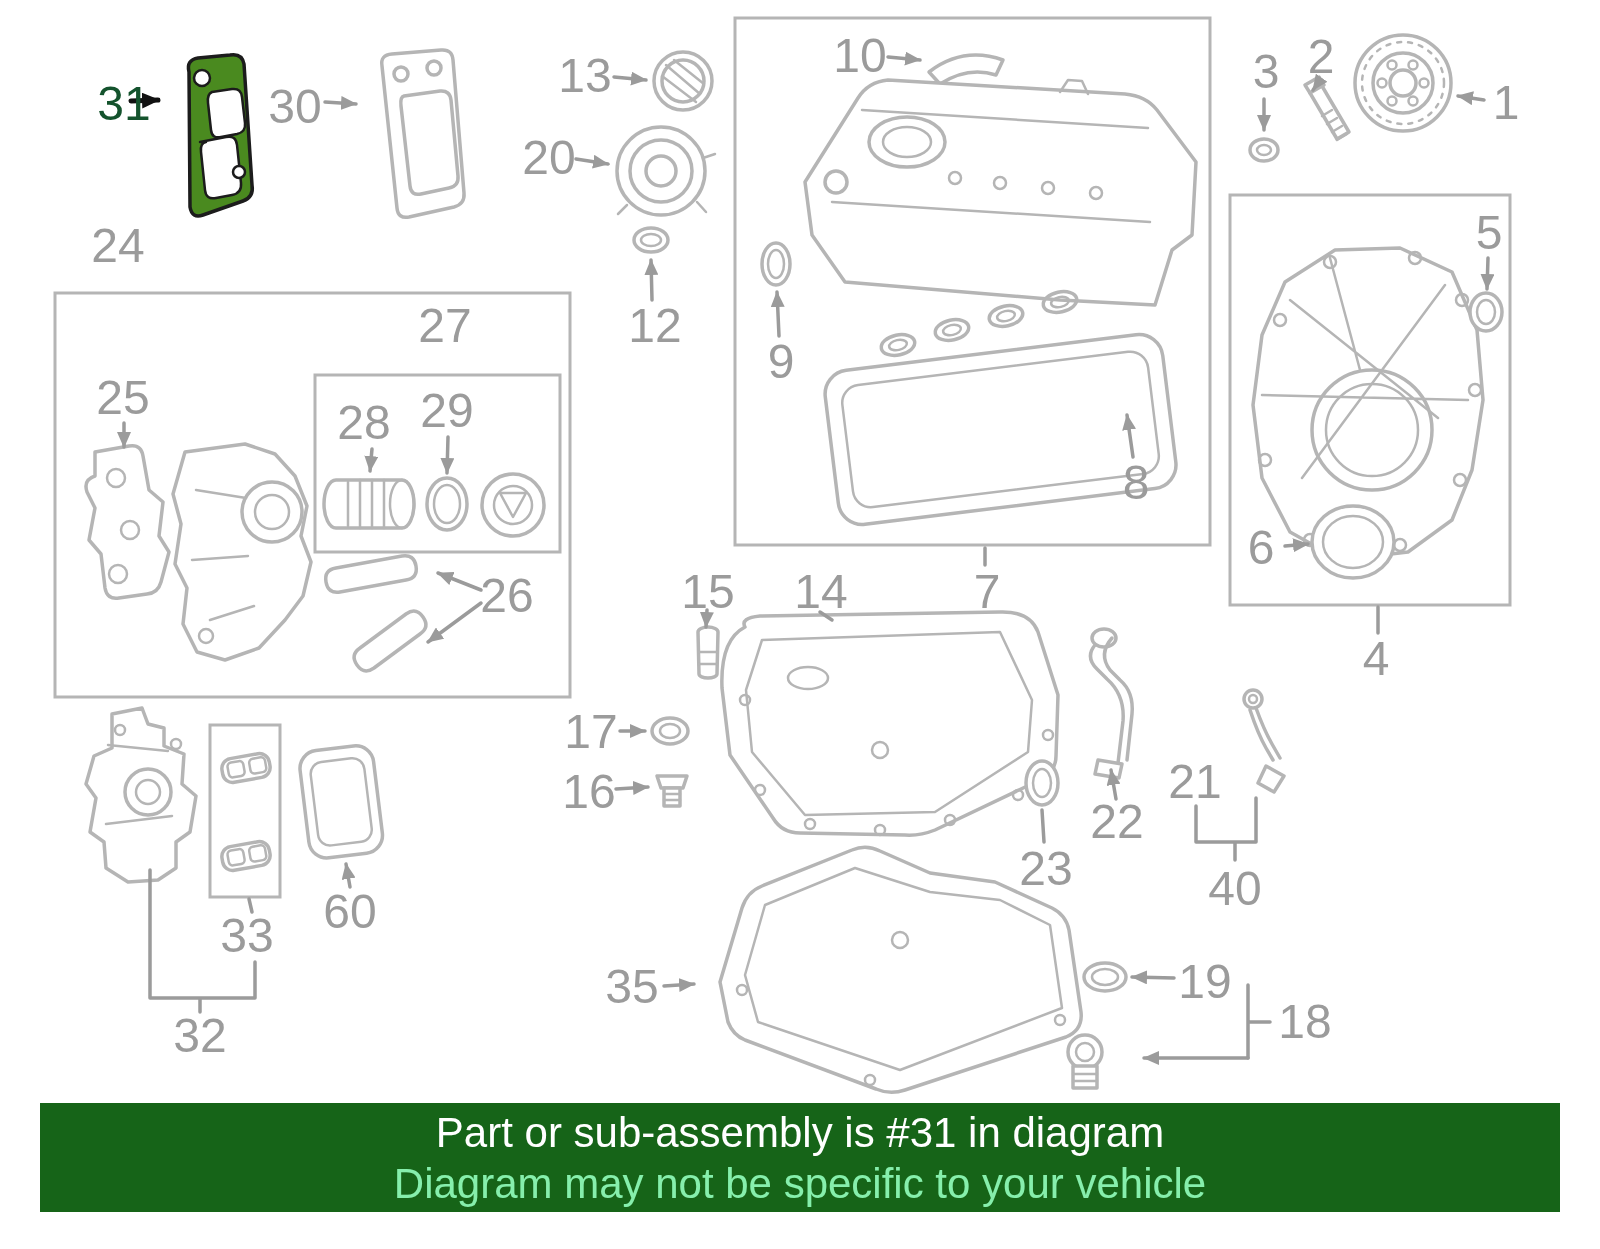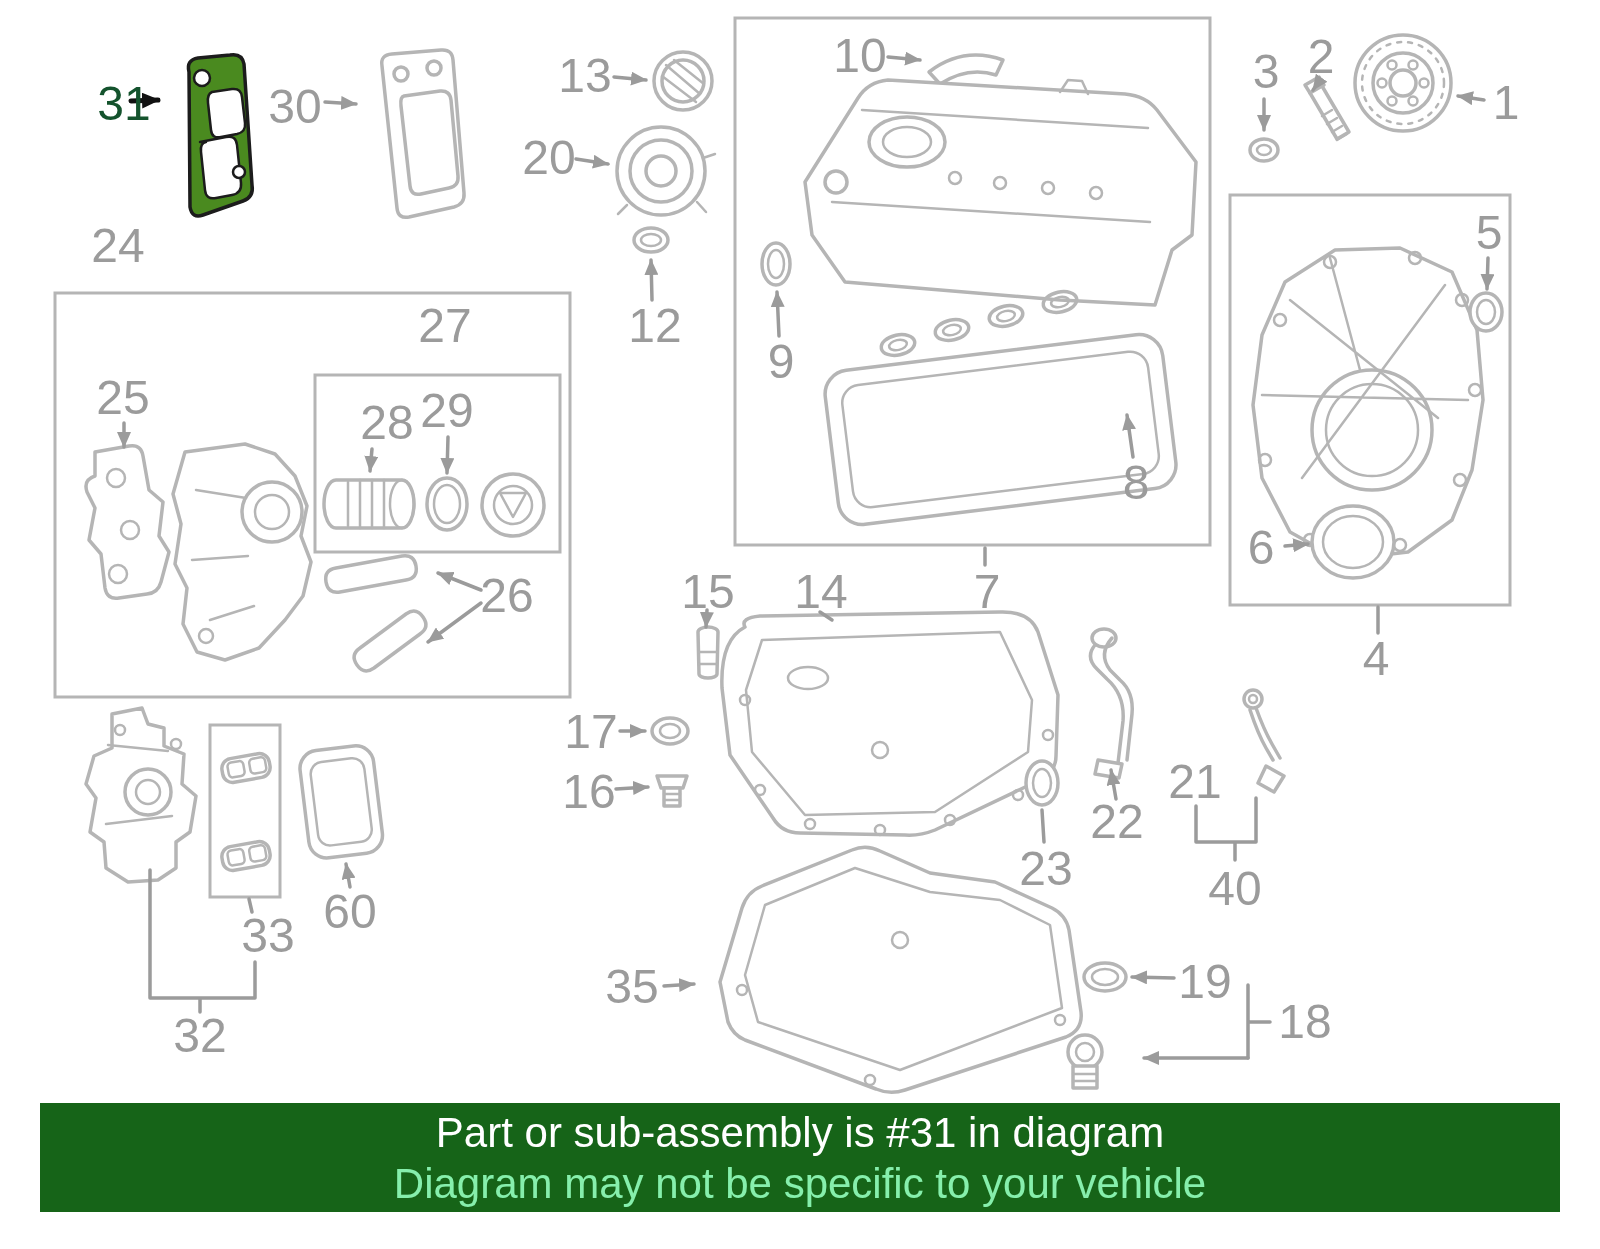--- a/index.html
+++ b/index.html
@@ -342,21 +342,21 @@
   </g>
   <path class="plain" d="M1248,985 L1248,1058 M1250,1022 L1270,1022"></path>
   <path class="arrow" marker-end="url(#ah)" d="M1248,1058 L1144,1058"></path>
 </svg>
 
 <span class="callout highlight" style="left:100px;top:103px">31</span>
 <span class="callout" style="left:295px;top:106px">30</span>
 <span class="callout" style="left:118px;top:245px">24</span>
 <span class="callout" style="left:123px;top:397px">25</span>
 <span class="callout" style="left:445px;top:325px">27</span>
-<span class="callout" style="left:387px;top:422px">28</span>
+<span class="callout" style="left:364px;top:422px">28</span>
 <span class="callout" style="left:447px;top:410px">29</span>
 <span class="callout" style="left:507px;top:595px">26</span>
 <span class="callout" style="left:585px;top:75px">13</span>
 <span class="callout" style="left:549px;top:157px">20</span>
 <span class="callout" style="left:655px;top:325px">12</span>
 <span class="callout" style="left:860px;top:55px">10</span>
 <span class="callout" style="left:781px;top:361px">9</span>
 <span class="callout" style="left:1136px;top:482px">8</span>
 <span class="callout" style="left:987px;top:591px">7</span>
 <span class="callout" style="left:1266px;top:71px">3</span>
@@ -366,21 +366,21 @@
 <span class="callout" style="left:1261px;top:547px">6</span>
 <span class="callout" style="left:1376px;top:658px">4</span>
 <span class="callout" style="left:708px;top:591px">15</span>
 <span class="callout" style="left:821px;top:591px">14</span>
 <span class="callout" style="left:591px;top:731px">17</span>
 <span class="callout" style="left:589px;top:791px">16</span>
 <span class="callout" style="left:1117px;top:821px">22</span>
 <span class="callout" style="left:1046px;top:868px">23</span>
 <span class="callout" style="left:1195px;top:781px">21</span>
 <span class="callout" style="left:1235px;top:888px">40</span>
-<span class="callout" style="left:268px;top:935px">33</span>
+<span class="callout" style="left:247px;top:935px">33</span>
 <span class="callout" style="left:350px;top:911px">60</span>
 <span class="callout" style="left:200px;top:1035px">32</span>
 <span class="callout" style="left:632px;top:986px">35</span>
 <span class="callout" style="left:1205px;top:981px">19</span>
 <span class="callout" style="left:1305px;top:1021px">18</span>
 
 <div class="banner" style="background-color: rgb(22, 100, 24);">
   <div style="color: rgb(255, 255, 255);">Part or sub-assembly is #31 in diagram</div>
   <div style="color: #86efac;">Diagram may not be specific to your vehicle</div>
 </div>

